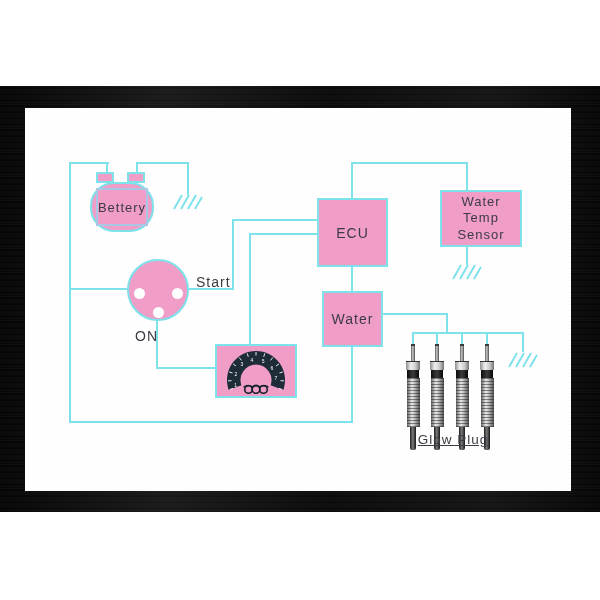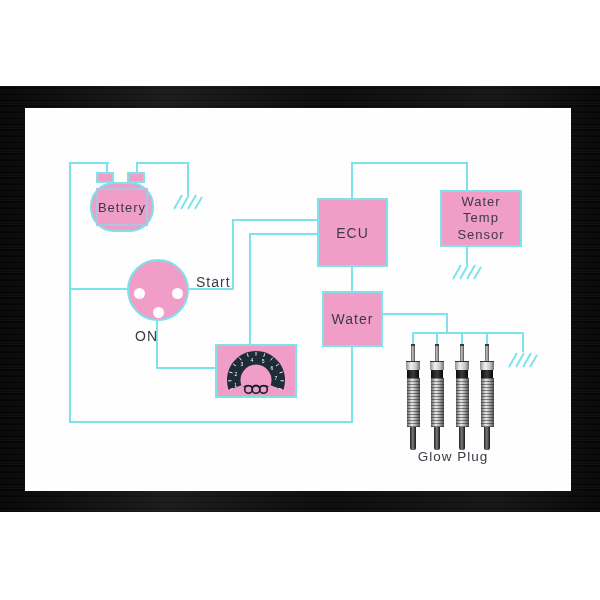--- a/index.html
+++ b/index.html
@@ -215,14 +215,14 @@
     <div class="barrel"></div>
     <div class="tip"></div>
   </div>
   <div class="plug" style="left:477px;top:344px;">
     <div class="stud"></div>
     <div class="nut"></div>
     <div class="ring"></div>
     <div class="barrel"></div>
     <div class="tip"></div>
   </div>
-  <div class="lbl" style="left:408px;top:449px;width:90px;text-align:center;font-size:13.5px;">Glow Plug</div>
+  <div class="lbl" style="left:408px;top:432px;width:90px;text-align:center;font-size:13.5px;text-decoration:underline;">Glow Plug</div>
 </div>
 
 </body></html>

